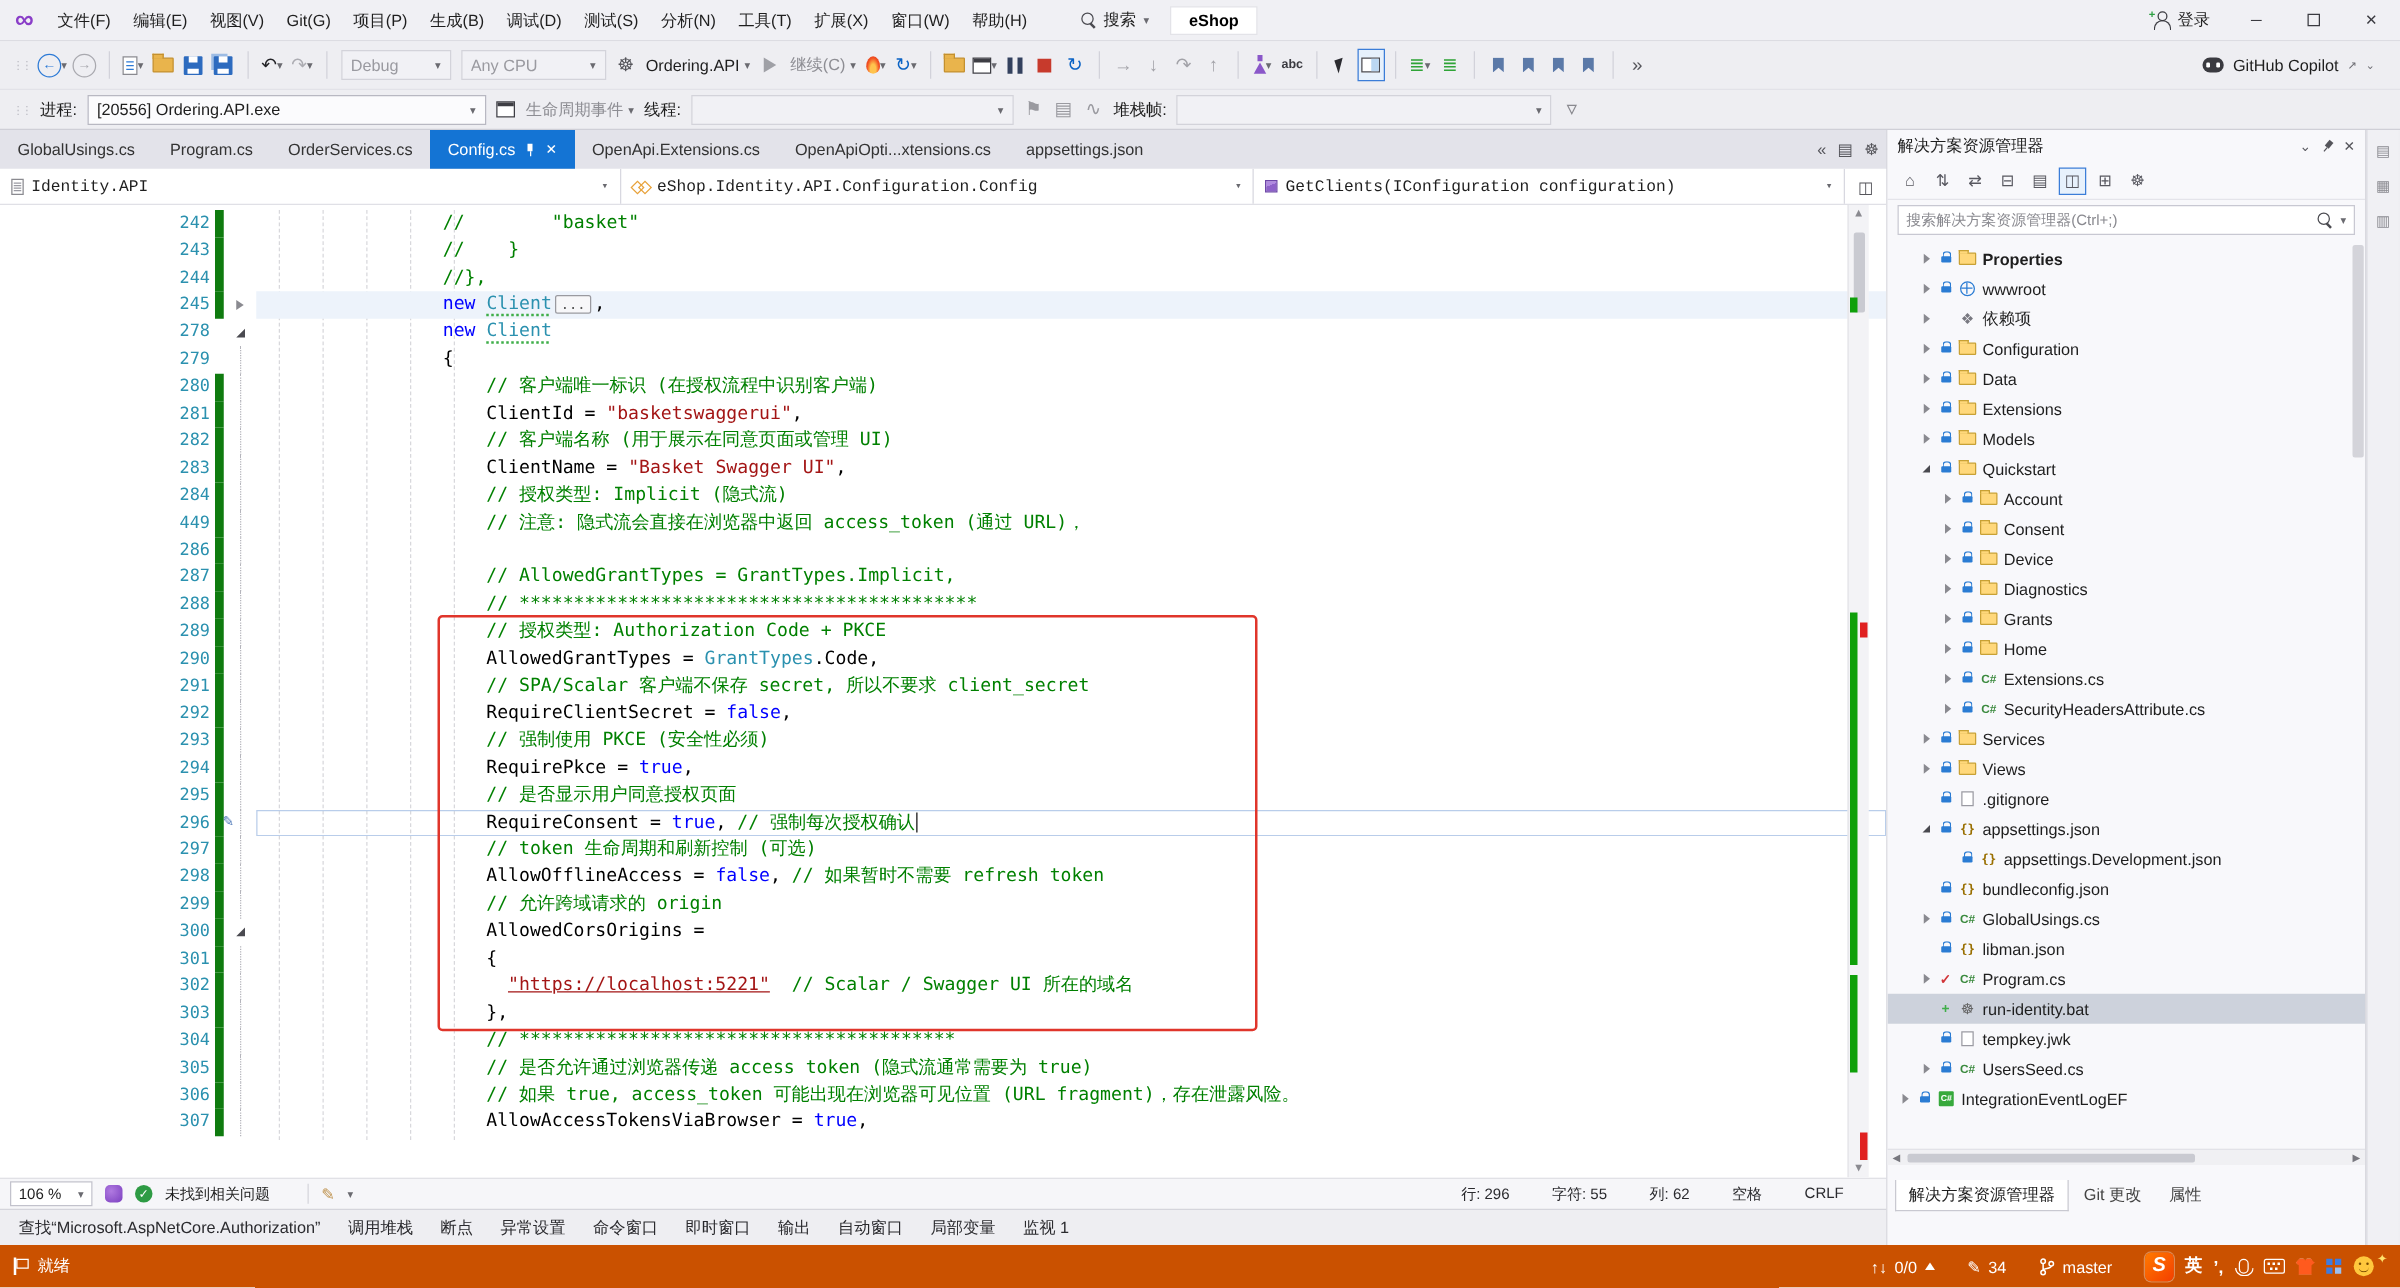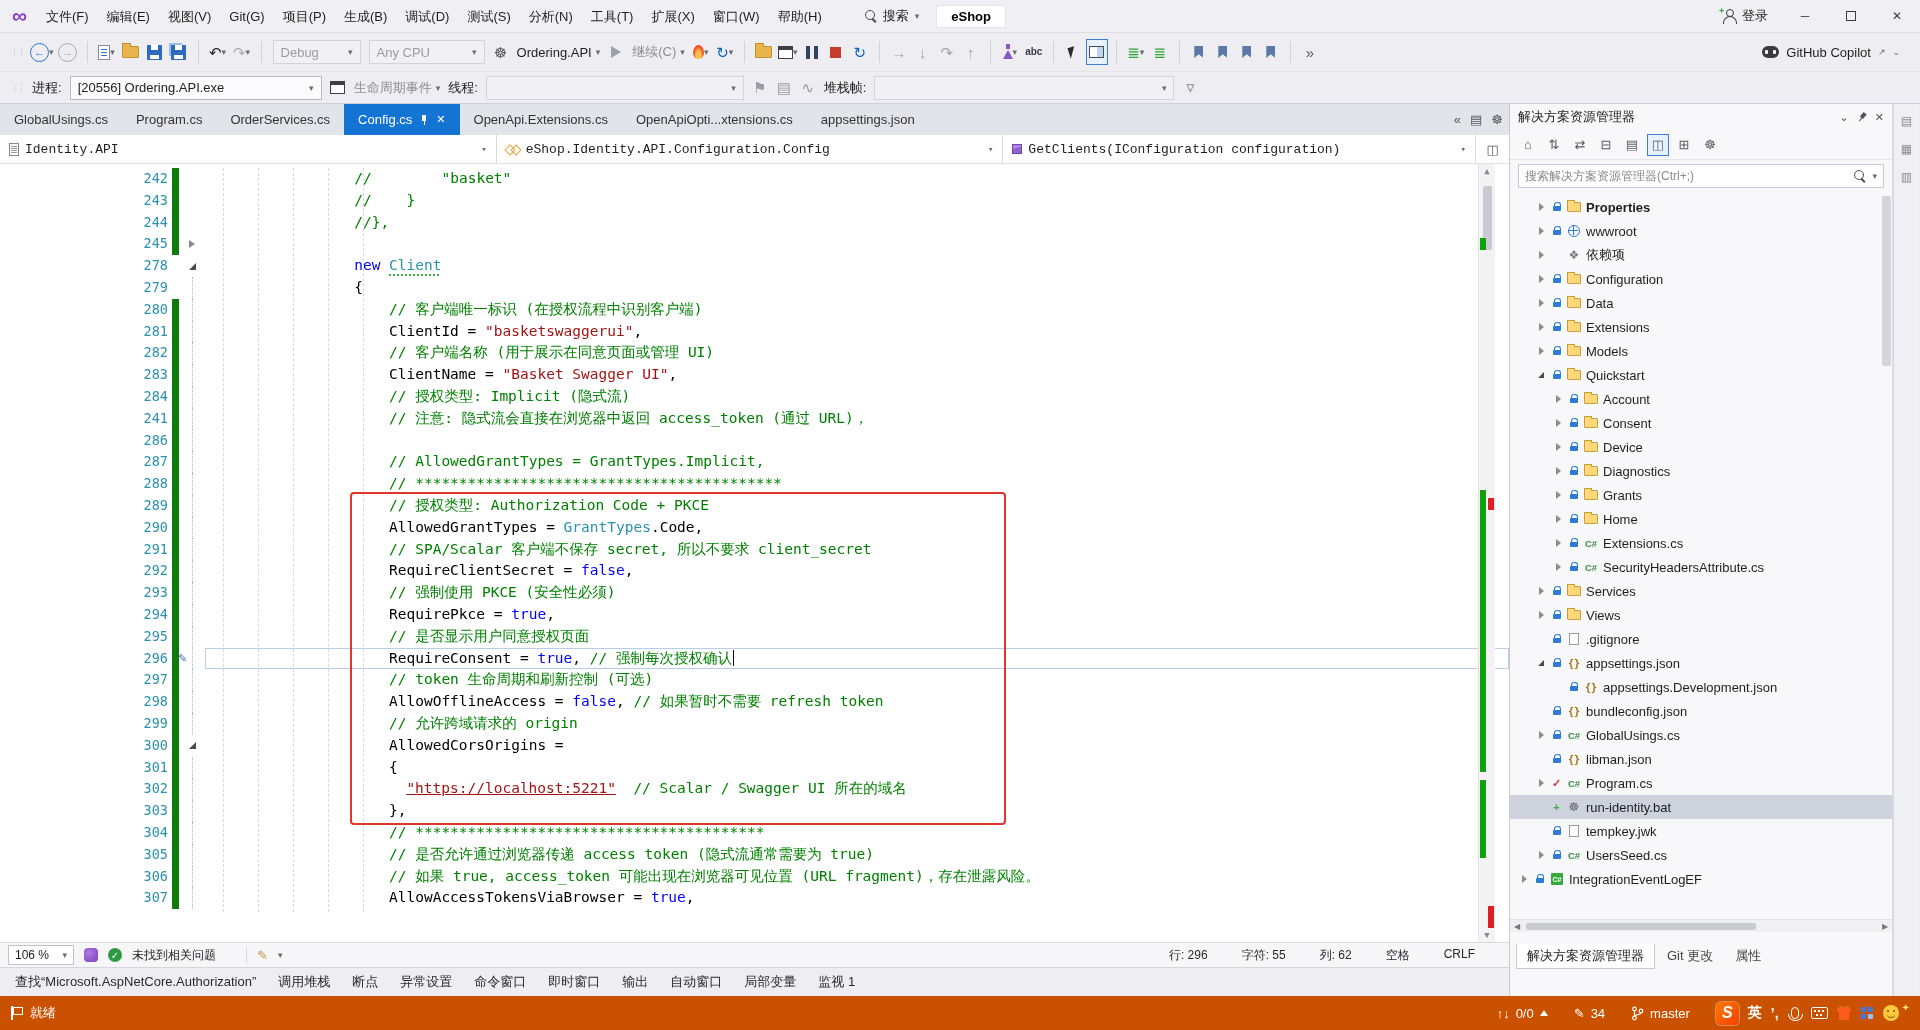--- a/index.html
+++ b/index.html
@@ -396,21 +396,21 @@
       <span class="drop">↗</span>
       <span class="drop">⌄</span>
     </div>
   </div>
 
   <div class="tbar" id="tb2">
       <span class="grip">⋮⋮</span>
       <span class="tlab">
         <span>进程:</span>
       </span>
-      <div class="combo" style="width: 252px;">
+      <div class="combo" style="width: 319px;">
         <span class="ctext">[20556] Ordering.API.exe</span>
         <span class="drop">▾</span>
       </div>
       <span class="tico">
         <span class="ic ic-window"></span>
       </span>
       <span class="tlab dis">
         <span>生命周期事件</span>
         <span class="drop">▾</span>
       </span>
@@ -499,29 +499,29 @@
             <i style="left: 223px;"></i>
             <i style="left: 258px;"></i>
             <i style="left: 293px;"></i>
             <i style="left: 328px;"></i>
             <i style="left: 363px;"></i>
           </div>
         <div id="rows">
             <div class="row"><span class="bp"></span><span class="ln">242</span><span class="chg on"></span><span class="fold"></span><span class="code" style="padding-left: 149.2px;"><span class="tk-c">//        "basket"</span></span></div>
             <div class="row"><span class="bp"></span><span class="ln">243</span><span class="chg on"></span><span class="fold"></span><span class="code" style="padding-left: 149.2px;"><span class="tk-c">//    }</span></span></div>
             <div class="row"><span class="bp"></span><span class="ln">244</span><span class="chg on"></span><span class="fold"></span><span class="code" style="padding-left: 149.2px;"><span class="tk-c">//},</span></span></div>
-            <div class="row hl"><span class="bp"></span><span class="ln">245</span><span class="chg on"></span><span class="fold"><span class="tri-r"></span></span></div>
+            <div class="row hl"><span class="bp"></span><span class="ln">245</span><span class="chg on"></span><span class="fold"><span class="tri-r"></span></span><span class="code" style="padding-left: 149.2px;"><span class="tk-k">new </span><span class="tk-t tk-dot">Client</span><span class="cbox">...</span><span class="tk-p">,</span></span></div>
             <div class="row"><span class="bp"></span><span class="ln">278</span><span class="chg"></span><span class="fold"><span class="tri-e"></span></span><span class="code" style="padding-left: 149.2px;"><span class="tk-k">new </span><span class="tk-t tk-dot">Client</span></span></div>
             <div class="row"><span class="bp"></span><span class="ln">279</span><span class="chg"></span><span class="fold"><span class="fline"></span></span><span class="code" style="padding-left: 149.2px;"><span class="tk-p">{</span></span></div>
             <div class="row"><span class="bp"></span><span class="ln">280</span><span class="chg on"></span><span class="fold"><span class="fline"></span></span><span class="code" style="padding-left: 184px;"><span class="tk-c">// 客户端唯一标识 (在授权流程中识别客户端)</span></span></div>
             <div class="row"><span class="bp"></span><span class="ln">281</span><span class="chg on"></span><span class="fold"><span class="fline"></span></span><span class="code" style="padding-left: 184px;"><span class="tk-p">ClientId = </span><span class="tk-s">"basketswaggerui"</span><span class="tk-p">,</span></span></div>
             <div class="row"><span class="bp"></span><span class="ln">282</span><span class="chg on"></span><span class="fold"><span class="fline"></span></span><span class="code" style="padding-left: 184px;"><span class="tk-c">// 客户端名称 (用于展示在同意页面或管理 UI)</span></span></div>
             <div class="row"><span class="bp"></span><span class="ln">283</span><span class="chg on"></span><span class="fold"><span class="fline"></span></span><span class="code" style="padding-left: 184px;"><span class="tk-p">ClientName = </span><span class="tk-s">"Basket Swagger UI"</span><span class="tk-p">,</span></span></div>
             <div class="row"><span class="bp"></span><span class="ln">284</span><span class="chg on"></span><span class="fold"><span class="fline"></span></span><span class="code" style="padding-left: 184px;"><span class="tk-c">// 授权类型: Implicit (隐式流)</span></span></div>
-            <div class="row"><span class="bp"></span><span class="ln">241</span><span class="chg on"></span><span class="fold"><span class="fline"></span></span><span class="code" style="padding-left: 184px;"><span class="tk-c">// 注意: 隐式流会直接在浏览器中返回 access_token (通过 URL)，</span></span></div>
+            <div class="row"><span class="bp"></span><span class="ln">449</span><span class="chg on"></span><span class="fold"><span class="fline"></span></span><span class="code" style="padding-left: 184px;"><span class="tk-c">// 注意: 隐式流会直接在浏览器中返回 access_token (通过 URL)，</span></span></div>
             <div class="row"><span class="bp"></span><span class="ln">286</span><span class="chg on"></span><span class="fold"><span class="fline"></span></span></div>
             <div class="row"><span class="bp"></span><span class="ln">287</span><span class="chg on"></span><span class="fold"><span class="fline"></span></span><span class="code" style="padding-left: 184px;"><span class="tk-c">// AllowedGrantTypes = GrantTypes.Implicit,</span></span></div>
             <div class="row"><span class="bp"></span><span class="ln">288</span><span class="chg on"></span><span class="fold"><span class="fline"></span></span><span class="code" style="padding-left: 184px;"><span class="tk-c">// ******************************************</span></span></div>
             <div class="row"><span class="bp"></span><span class="ln">289</span><span class="chg on"></span><span class="fold"><span class="fline"></span></span><span class="code" style="padding-left: 184px;"><span class="tk-c">// 授权类型: Authorization Code + PKCE</span></span></div>
             <div class="row"><span class="bp"></span><span class="ln">290</span><span class="chg on"></span><span class="fold"><span class="fline"></span></span><span class="code" style="padding-left: 184px;"><span class="tk-p">AllowedGrantTypes = </span><span class="tk-t">GrantTypes</span><span class="tk-p">.Code,</span></span></div>
             <div class="row"><span class="bp"></span><span class="ln">291</span><span class="chg on"></span><span class="fold"><span class="fline"></span></span><span class="code" style="padding-left: 184px;"><span class="tk-c">// SPA/Scalar 客户端不保存 secret, 所以不要求 client_secret</span></span></div>
             <div class="row"><span class="bp"></span><span class="ln">292</span><span class="chg on"></span><span class="fold"><span class="fline"></span></span><span class="code" style="padding-left: 184px;"><span class="tk-p">RequireClientSecret = </span><span class="tk-k">false</span><span class="tk-p">,</span></span></div>
             <div class="row"><span class="bp"></span><span class="ln">293</span><span class="chg on"></span><span class="fold"><span class="fline"></span></span><span class="code" style="padding-left: 184px;"><span class="tk-c">// 强制使用 PKCE (安全性必须)</span></span></div>
             <div class="row"><span class="bp"></span><span class="ln">294</span><span class="chg on"></span><span class="fold"><span class="fline"></span></span><span class="code" style="padding-left: 184px;"><span class="tk-p">RequirePkce = </span><span class="tk-k">true</span><span class="tk-p">,</span></span></div>
             <div class="row"><span class="bp"></span><span class="ln">295</span><span class="chg on"></span><span class="fold"><span class="fline"></span></span><span class="code" style="padding-left: 184px;"><span class="tk-c">// 是否显示用户同意授权页面</span></span></div>

